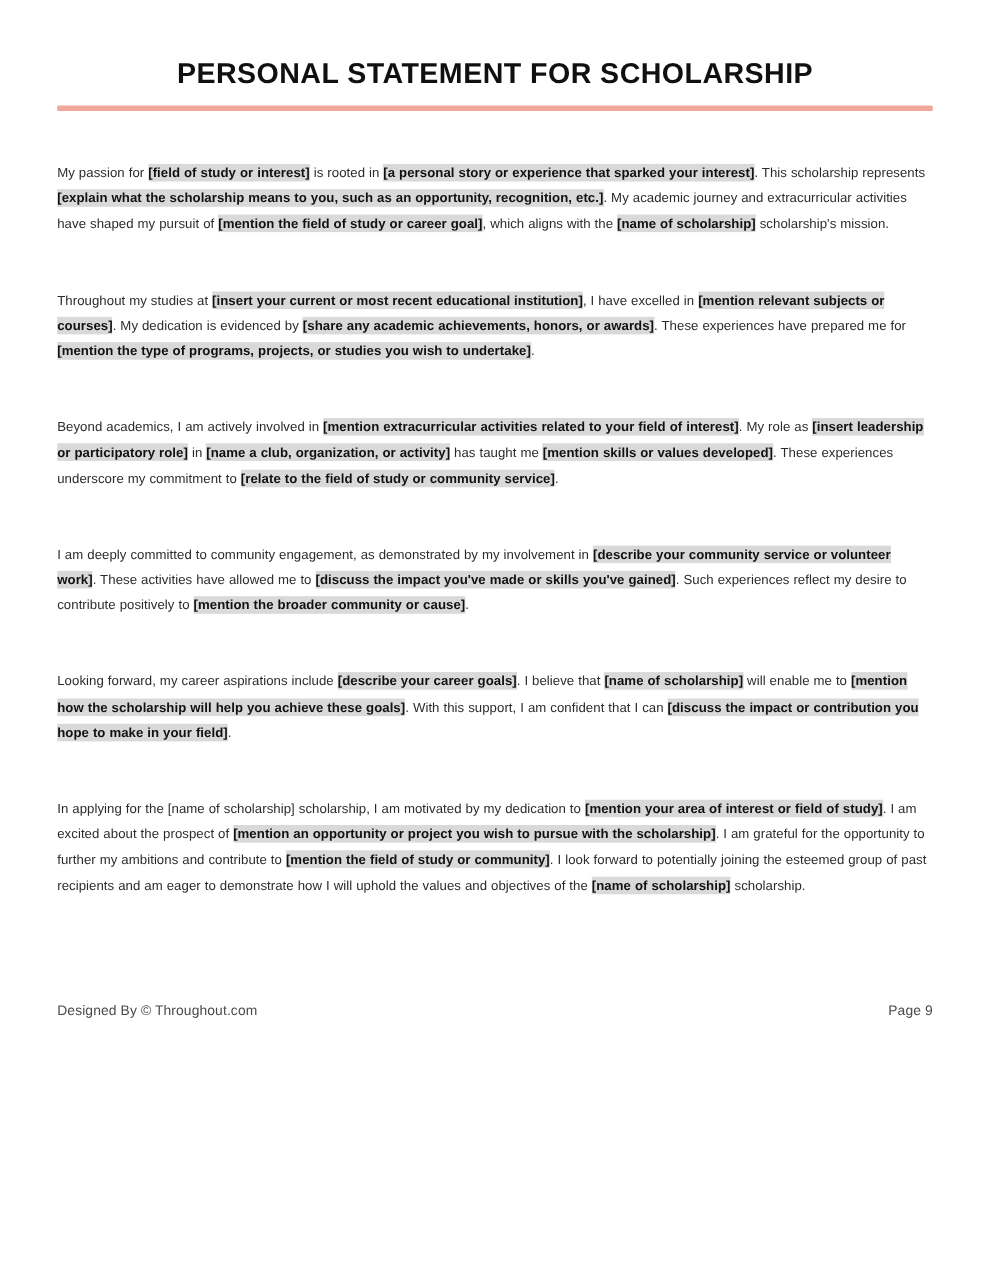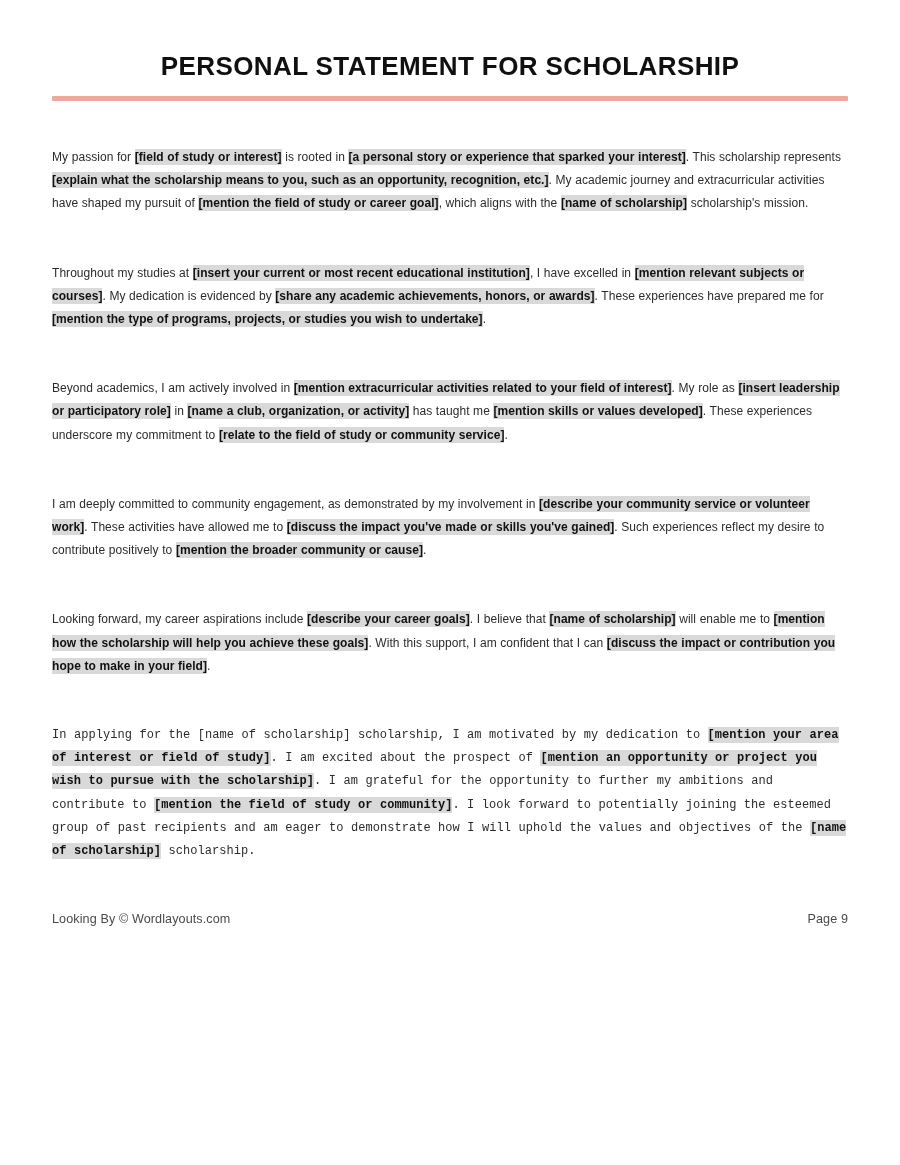--- a/index.html
+++ b/index.html
@@ -51,21 +51,21 @@
   }
   .para {
     font-size: 12px;
     line-height: 23.2px;
     color: #2b2b2b;
     letter-spacing: 0.05px;
     margin: 0 0 46px 0;
     text-align: left;
     word-spacing: 0.2px;
   }
-  .para:last-child { margin-bottom: 0; font-family: Liberation Mono, monospace; }
+  .para:last-child { margin-bottom: 0; }
 
   .tok-plain {
     font-weight: normal;
   }
   .tok-ph {
     font-weight: bold;
     color: #111111;
     background: #d9d9d9;
     box-decoration-break: clone;
     -webkit-box-decoration-break: clone;
@@ -102,17 +102,17 @@
   <div class="doc-body">
     <p class="para"><span class="tok-plain">My passion for </span><span class="tok-ph">[field of study or interest]</span><span class="tok-plain"> is rooted in </span><span class="tok-ph">[a personal story or experience that sparked your interest]</span><span class="tok-plain">. This scholarship represents </span><span class="tok-ph">[explain what the scholarship means to you, such as an opportunity, recognition, etc.]</span><span class="tok-plain">. My academic journey and extracurricular activities have shaped my pursuit of </span><span class="tok-ph">[mention the field of study or career goal]</span><span class="tok-plain">, which aligns with the </span><span class="tok-ph">[name of scholarship]</span><span class="tok-plain"> scholarship's mission.</span></p>
     <p class="para"><span class="tok-plain">Throughout my studies at </span><span class="tok-ph">[insert your current or most recent educational institution]</span><span class="tok-plain">, I have excelled in </span><span class="tok-ph">[mention relevant subjects or courses]</span><span class="tok-plain">. My dedication is evidenced by </span><span class="tok-ph">[share any academic achievements, honors, or awards]</span><span class="tok-plain">. These experiences have prepared me for </span><span class="tok-ph">[mention the type of programs, projects, or studies you wish to undertake]</span><span class="tok-plain">.</span></p>
     <p class="para"><span class="tok-plain">Beyond academics, I am actively involved in </span><span class="tok-ph">[mention extracurricular activities related to your field of interest]</span><span class="tok-plain">. My role as </span><span class="tok-ph">[insert leadership or participatory role]</span><span class="tok-plain"> in </span><span class="tok-ph">[name a club, organization, or activity]</span><span class="tok-plain"> has taught me </span><span class="tok-ph">[mention skills or values developed]</span><span class="tok-plain">. These experiences underscore my commitment to </span><span class="tok-ph">[relate to the field of study or community service]</span><span class="tok-plain">.</span></p>
     <p class="para"><span class="tok-plain">I am deeply committed to community engagement, as demonstrated by my involvement in </span><span class="tok-ph">[describe your community service or volunteer work]</span><span class="tok-plain">. These activities have allowed me to </span><span class="tok-ph">[discuss the impact you've made or skills you've gained]</span><span class="tok-plain">. Such experiences reflect my desire to contribute positively to </span><span class="tok-ph">[mention the broader community or cause]</span><span class="tok-plain">.</span></p>
     <p class="para"><span class="tok-plain">Looking forward, my career aspirations include </span><span class="tok-ph">[describe your career goals]</span><span class="tok-plain">. I believe that </span><span class="tok-ph">[name of scholarship]</span><span class="tok-plain"> will enable me to </span><span class="tok-ph">[mention how the scholarship will help you achieve these goals]</span><span class="tok-plain">. With this support, I am confident that I can </span><span class="tok-ph">[discuss the impact or contribution you hope to make in your field]</span><span class="tok-plain">.</span></p>
     <p class="para"><span class="tok-plain">In applying for the [name of scholarship] scholarship, I am motivated by my dedication to </span><span class="tok-ph">[mention your area of interest or field of study]</span><span class="tok-plain">. I am excited about the prospect of </span><span class="tok-ph">[mention an opportunity or project you wish to pursue with the scholarship]</span><span class="tok-plain">. I am grateful for the opportunity to further my ambitions and contribute to </span><span class="tok-ph">[mention the field of study or community]</span><span class="tok-plain">. I look forward to potentially joining the esteemed group of past recipients and am eager to demonstrate how I will uphold the values and objectives of the </span><span class="tok-ph">[name of scholarship]</span><span class="tok-plain"> scholarship.</span></p>
   </div>
 
   <div class="doc-footer">
-    <span class="footer-left">Looking By © Wordlayouts.com</span>
+    <span class="footer-left">Designed By © Throughout.com</span>
     <span class="footer-right">Page 9</span>
   </div>
 
 </div>
 
 </body></html>

